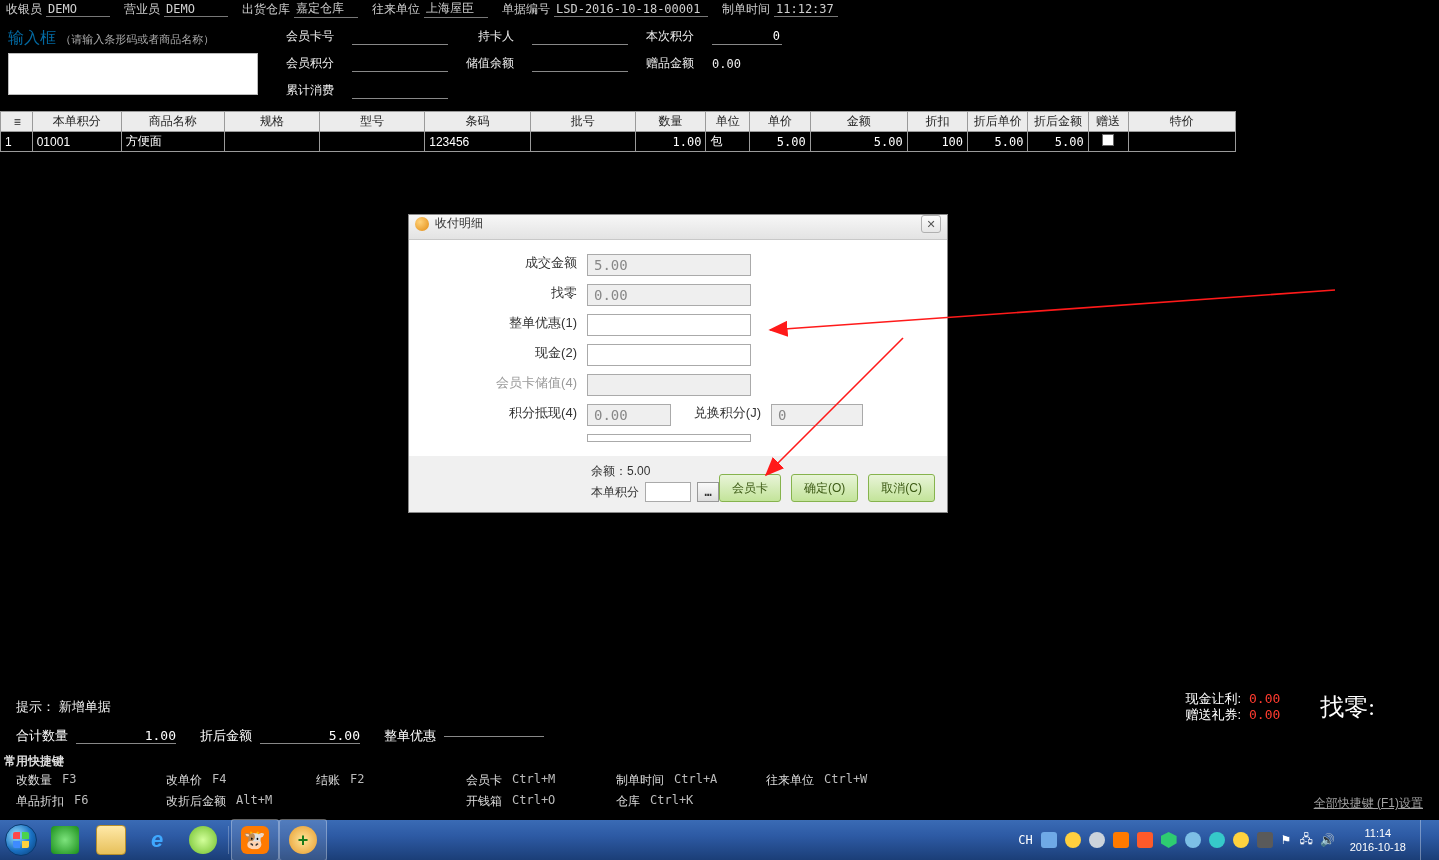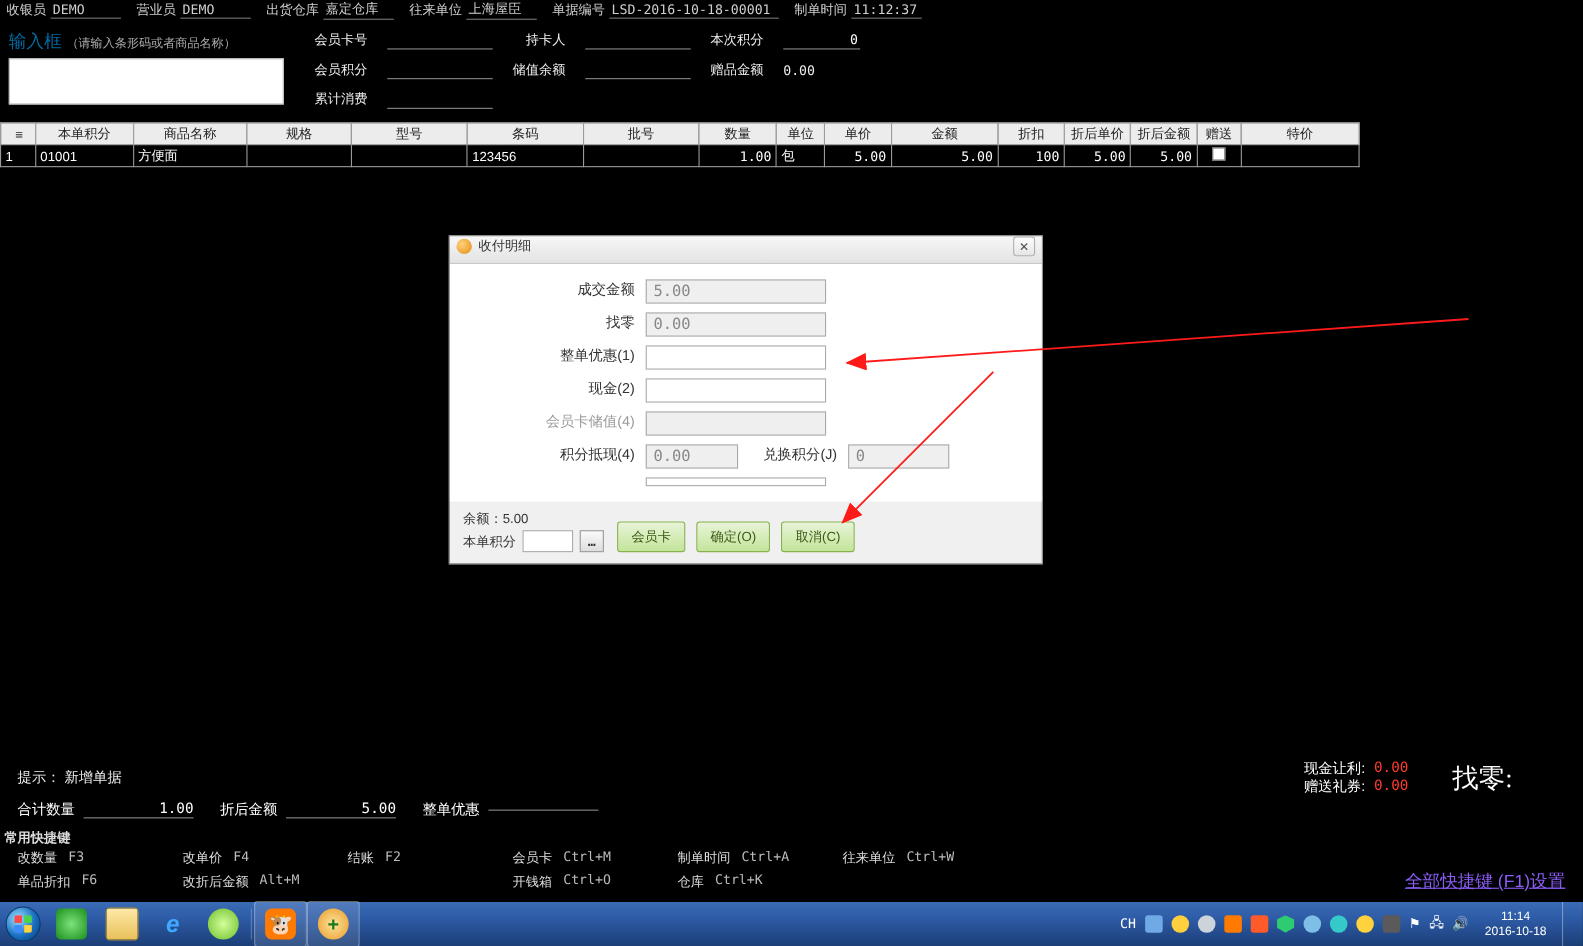--- a/index.html
+++ b/index.html
@@ -47,21 +47,21 @@
   .modal .titlebar .icon{width:14px;height:14px;border-radius:50%;background:radial-gradient(circle at 35% 35%,#ffd27a,#e28b12);}
   .modal .close{width:18px;height:16px;border:1px solid #b0b0b0;border-radius:3px;background:linear-gradient(#fdfdfd,#e6e6e6);display:flex;align-items:center;justify-content:center;font-size:11px;color:#555;cursor:pointer;}
   .modal .body{background:#fff;padding:14px 18px 6px 18px;}
   .frow{display:flex;margin-bottom:8px;gap:10px;}
   .frow .flab{width:150px;text-align:right;color:#333;font-size:13px;}
   .frow .flab.dim{color:#9a9a9a;}
   .frow input.fin{width:150px;height:20px;border:1px solid #aaa;padding:0 6px;font-size:14px;font-family:monospace;}
   .frow input.fin.ro{background:#efefef;color:#888;}
   .frow input.fin.sm{width:70px;}
   .frow .side-lab{width:80px;text-align:right;color:#333;font-size:13px;}
-  .modal .foot{padding:6px 12px 10px 12px;display:flex;align-items:flex-end;justify-content:flex-start;color:#333;gap:12px;}
+  .modal .foot{padding:6px 12px 10px 12px;display:flex;align-items:flex-end;justify-content:flex-end;color:#333;}
   .modal .foot .left{font-size:12px;line-height:18px;}
   .modal .foot .left .row2{display:flex;align-items:center;gap:6px;margin-top:2px;}
   .modal .foot .left input{width:40px;height:16px;border:1px solid #aaa;}
   .dots-btn{width:20px;height:18px;border:1px solid #999;background:linear-gradient(#fafafa,#dedede);display:inline-flex;align-items:center;justify-content:center;font-weight:bold;font-family:monospace;cursor:pointer;}
   .btnrow{display:flex;gap:10px;}
   .btn{height:26px;padding:0 12px;border:1px solid #86b34d;background:linear-gradient(#e8f4d8,#c3e49a);color:#3c5a14;border-radius:3px;cursor:pointer;font-size:12px;display:flex;align-items:center;}
 
   
   svg.annot{position:absolute;left:0;top:0;width:1439px;height:860px;pointer-events:none;}
 
@@ -74,21 +74,21 @@
   .stack{line-height:16px;font-size:13px;}
   .stack .row{display:flex;gap:8px;}
   .stack .row .v{color:#ff3b2f;font-family:monospace;}
   .totals-row{display:flex;gap:24px;padding:2px 16px;align-items:center;font-size:13px;}
   .totals-row .pair{display:flex;align-items:center;gap:8px;}
   .totals-row .line{border-bottom:1px solid #888;min-width:100px;text-align:right;font-family:monospace;display:inline-block;}
   .shortcut-title{padding:6px 4px 2px 4px;font-size:12px;color:#ddd;font-weight:bold;}
   .shortcuts{display:grid;grid-template-columns:repeat(6, 150px) 1fr;row-gap:4px;padding:0 8px 6px 16px;font-size:12px;color:#ddd;}
   .shortcuts .sc{display:flex;gap:10px;}
   .shortcuts .sc .k{color:#bbb;font-family:monospace;}
-  .all-sc{position:absolute;right:16px;bottom:48px;color:#8b5cf6;text-decoration:underline;font-size:16px;margin-top:11px;}
+  .all-sc{position:absolute;right:16px;bottom:48px;color:#a3a3a3;text-decoration:underline;font-size:12px;margin-top:11px;}
 
   
   .taskbar{position:absolute;left:0;bottom:0;width:100%;height:40px;background:linear-gradient(#3a6bb5,#2d5aa4 40%,#1b3e77);display:flex;align-items:center;color:#fff;}
   .start{width:42px;height:40px;display:flex;align-items:center;justify-content:center;}
   .start .orb{width:30px;height:30px;border-radius:50%;background:radial-gradient(circle at 35% 35%,#9be2ff,#1970c2 55%,#0a3a70);border:1px solid #0a3a70;position:relative;}
   .start .orb::after{content:"";position:absolute;inset:7px;background:
      linear-gradient(#ff4848,#ff4848) top left/45% 45% no-repeat,
      linear-gradient(#4bd44b,#4bd44b) top right/45% 45% no-repeat,
      linear-gradient(#3e8bff,#3e8bff) bottom left/45% 45% no-repeat,
      linear-gradient(#ffd23e,#ffd23e) bottom right/45% 45% no-repeat;

